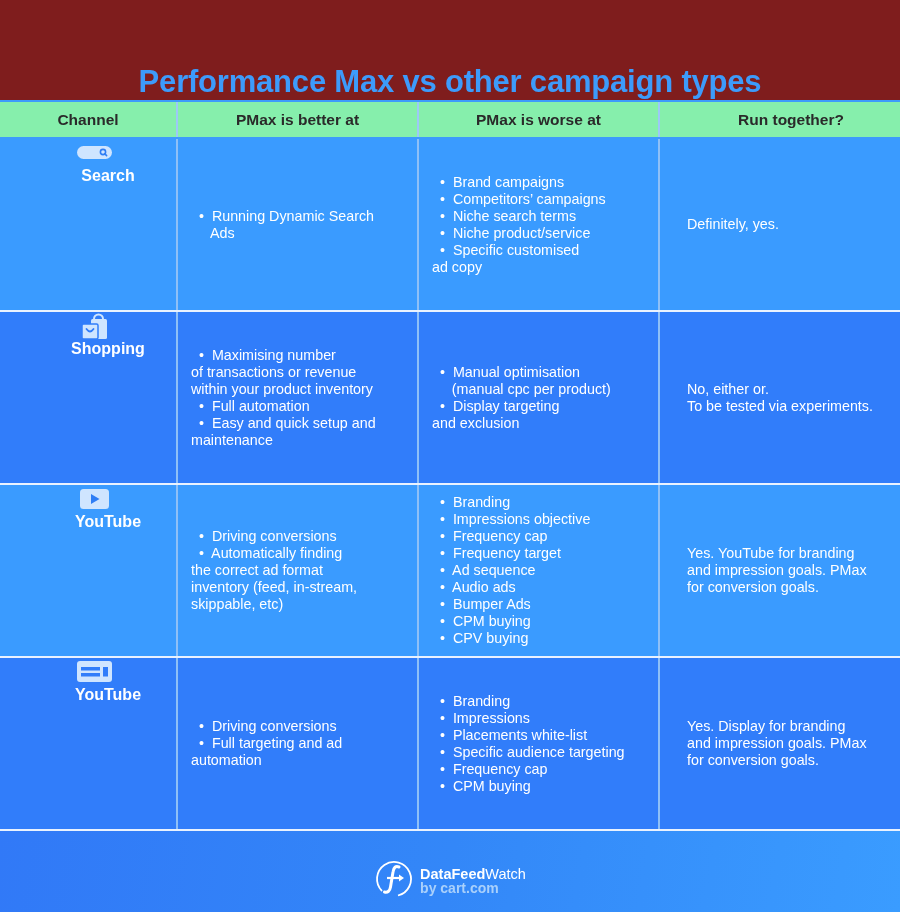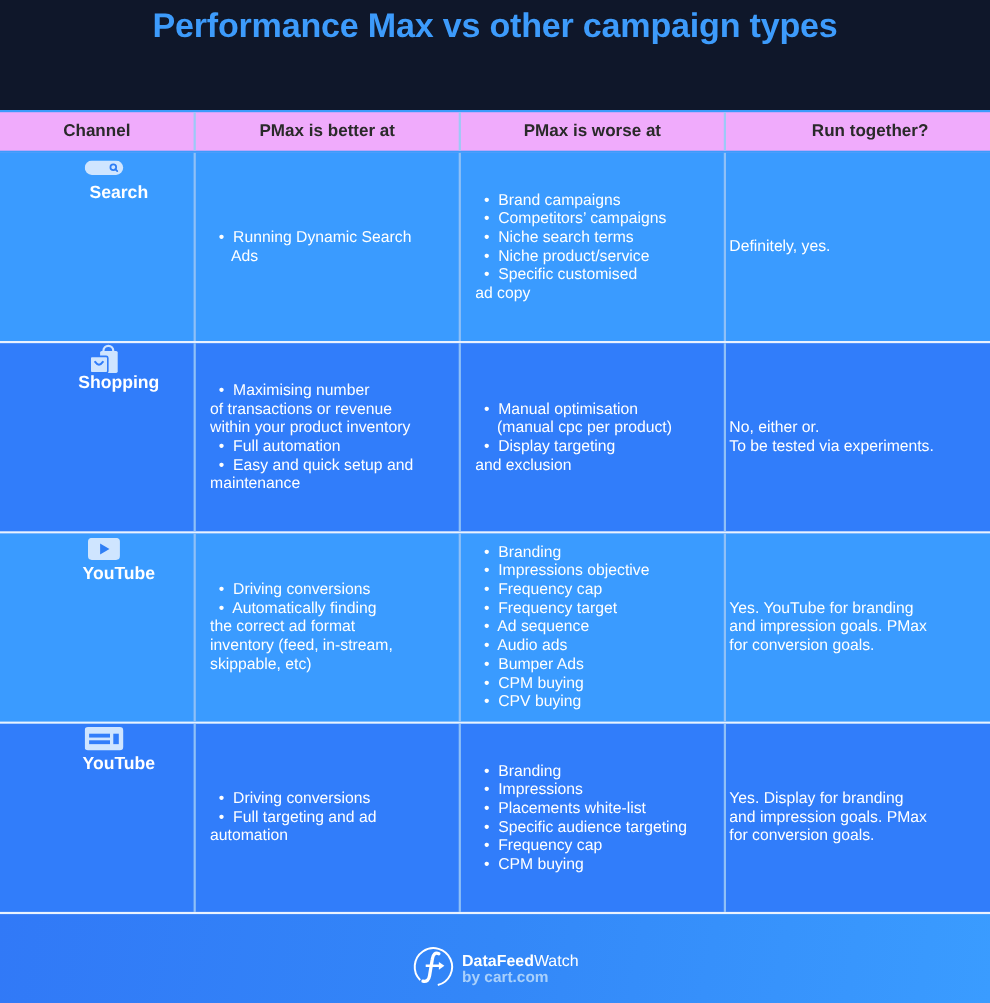--- a/index.html
+++ b/index.html
@@ -1,39 +1,39 @@
 <!DOCTYPE html>
 <html><head>
 <meta charset="utf-8">
 <style>
   * { box-sizing: border-box; margin: 0; padding: 0; }
   html, body { width: 900px; height: 912px; overflow: hidden; }
   body { font-family: "Liberation Sans", sans-serif; background: #f5f7fa; position: relative; }
 
-  .title-band { position: absolute; left: 0; top: 0; width: 900px; height: 100px; background: #0f172a; display: flex; align-items: flex-start; justify-content: center; }
+  .title-band { position: absolute; left: 0; top: 0; width: 900px; height: 100px; background: #7f1d1d; display: flex; align-items: flex-end; justify-content: center; }
   .title { color: #3d9bfb; font-size: 31px; font-weight: bold; letter-spacing: -0.2px; margin-top: 6px; }
 
   .table { position: absolute; left: 0; top: 100px; width: 900px; }
-  .hdr { display: grid; grid-template-columns: 178px 241px 241px 240px; height: 39px; background: #f0abfc; border-top: 2px solid #3d9bfb; border-bottom: 2px solid #3d9bfb; }
+  .hdr { display: grid; grid-template-columns: 178px 241px 241px 240px; height: 39px; background: #86efac; border-top: 2px solid #3d9bfb; border-bottom: 2px solid #3d9bfb; }
   .hdr > div { display: flex; align-items: center; justify-content: center; font-size: 15.5px; font-weight: bold; color: #2a2a2a; border-right: 2px solid #9cc9f7; }
   .hdr > div:last-child { border-right: none; padding-left: 22px; }
 
   .row { display: grid; grid-template-columns: 178px 241px 241px 240px; height: 173px; border-bottom: 2px solid #e9f2ff; }
   .row.light { background: #3a9bff; }
   .row.dark { background: #317dfa; }
   .row > div { border-right: 2px solid #8fc0f7; color: #ffffff; font-size: 14.3px; line-height: 17px; display: flex; align-items: center; }
   .row > div:last-child { border-right: none; }
 
   .chan { padding-left: 13px; flex-direction: column; }
   .chan .icon { width: 36px; height: 28px; display: flex; align-items: center; justify-content: center; }
   .chan .name { margin-left: 27px; font-weight: bold; font-size: 16px; }
 
   .cell { padding: 0 0 0 13px; }
   .cell .txt { white-space: pre; }
-  .run { padding-left: 3px; }
+  .run { padding-left: 27px; }
   .run .txt { white-space: pre; }
 
   .footer { position: absolute; left: 0; top: 831px; width: 900px; height: 81px; background: linear-gradient(100deg, #3179f7 0%, #3387f8 50%, #3a9cff 100%); display: flex; align-items: center; justify-content: center; }
   .logo { display: flex; align-items: center; gap: 4px; margin-top: 19px; }
   .logo-text { display: flex; flex-direction: column; line-height: 14px; }
   .brand { color: #fff; font-size: 14.5px; }
   .brand b { font-weight: bold; }
   .brand span { font-weight: normal; }
   .sub { color: #a9d0fb; font-size: 14px; font-weight: bold; }
 </style>

